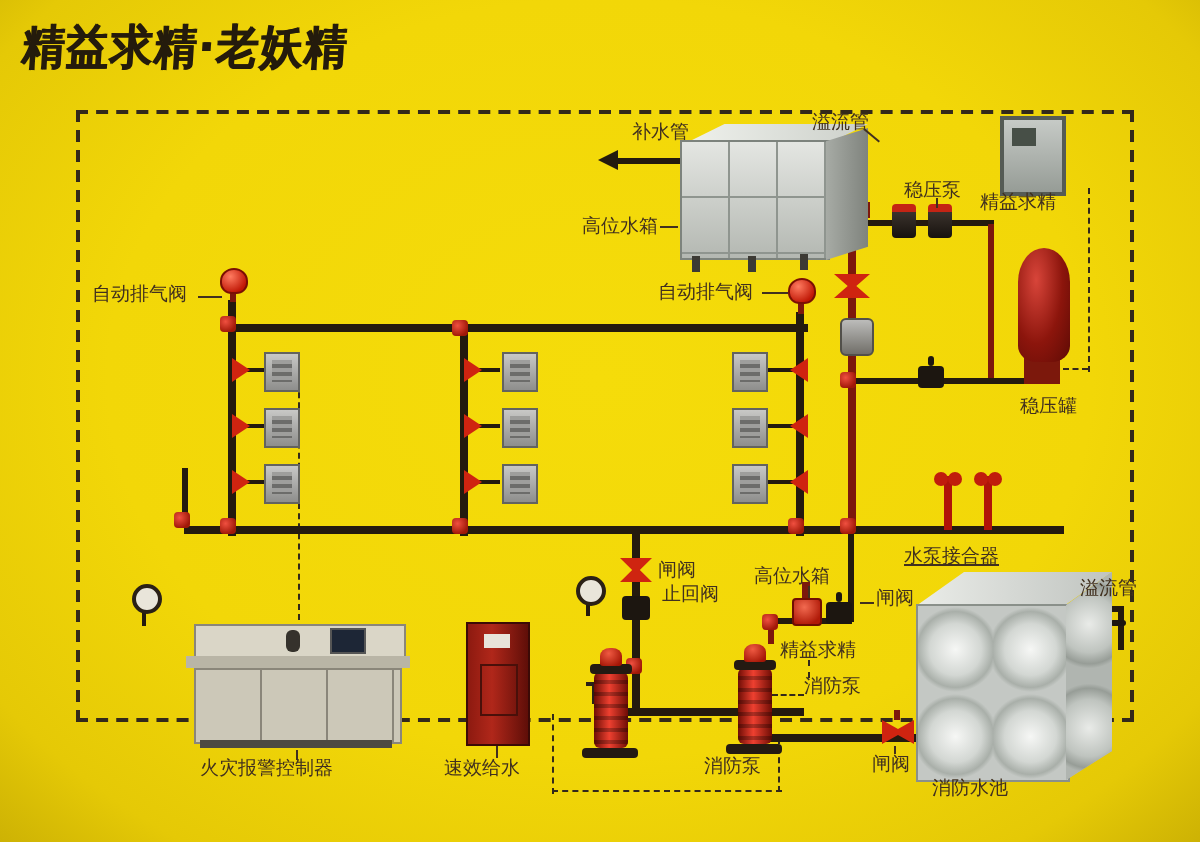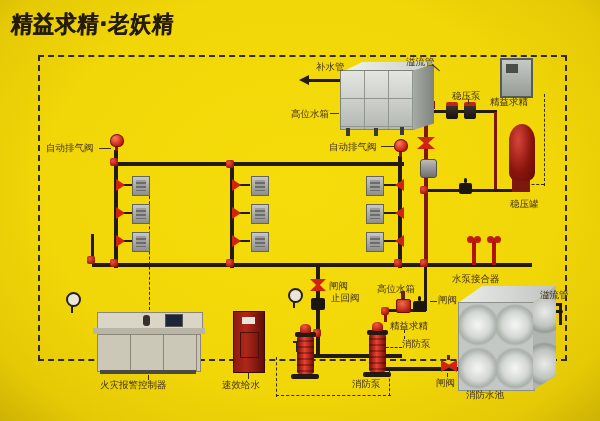--- a/index.html
+++ b/index.html
@@ -249,21 +249,21 @@
   <div class="label" style="left:291px;top:109px;">高位水箱</div>
   <div class="label" style="left:452px;top:91px;">稳压泵</div>
   <div class="label" style="left:490px;top:97px;">精益求精</div>
   <div class="label" style="left:46px;top:143px;">自动排气阀</div>
   <div class="label" style="left:329px;top:142px;">自动排气阀</div>
   <div class="label" style="left:510px;top:199px;">稳压罐</div>
   <div class="label" style="left:329px;top:281px;">闸阀</div>
   <div class="label" style="left:331px;top:293px;">止回阀</div>
   <div class="label" style="left:377px;top:284px;">高位水箱</div>
   <div class="label" style="left:438px;top:295px;">闸阀</div>
-  <div class="label" style="left:452px;top:274px;">水泵接合器</div>
+  <div class="label" style="left:452px;top:274px;text-decoration:underline;">水泵接合器</div>
   <div class="label" style="left:540px;top:290px;">溢流管</div>
   <div class="label" style="left:390px;top:321px;">精益求精</div>
   <div class="label" style="left:402px;top:339px;">消防泵</div>
   <div class="label" style="left:352px;top:379px;">消防泵</div>
   <div class="label" style="left:436px;top:378px;">闸阀</div>
   <div class="label" style="left:466px;top:390px;">消防水池</div>
   <div class="label" style="left:100px;top:380px;">火灾报警控制器</div>
   <div class="label" style="left:222px;top:380px;">速效给水</div>
 
 </div>

